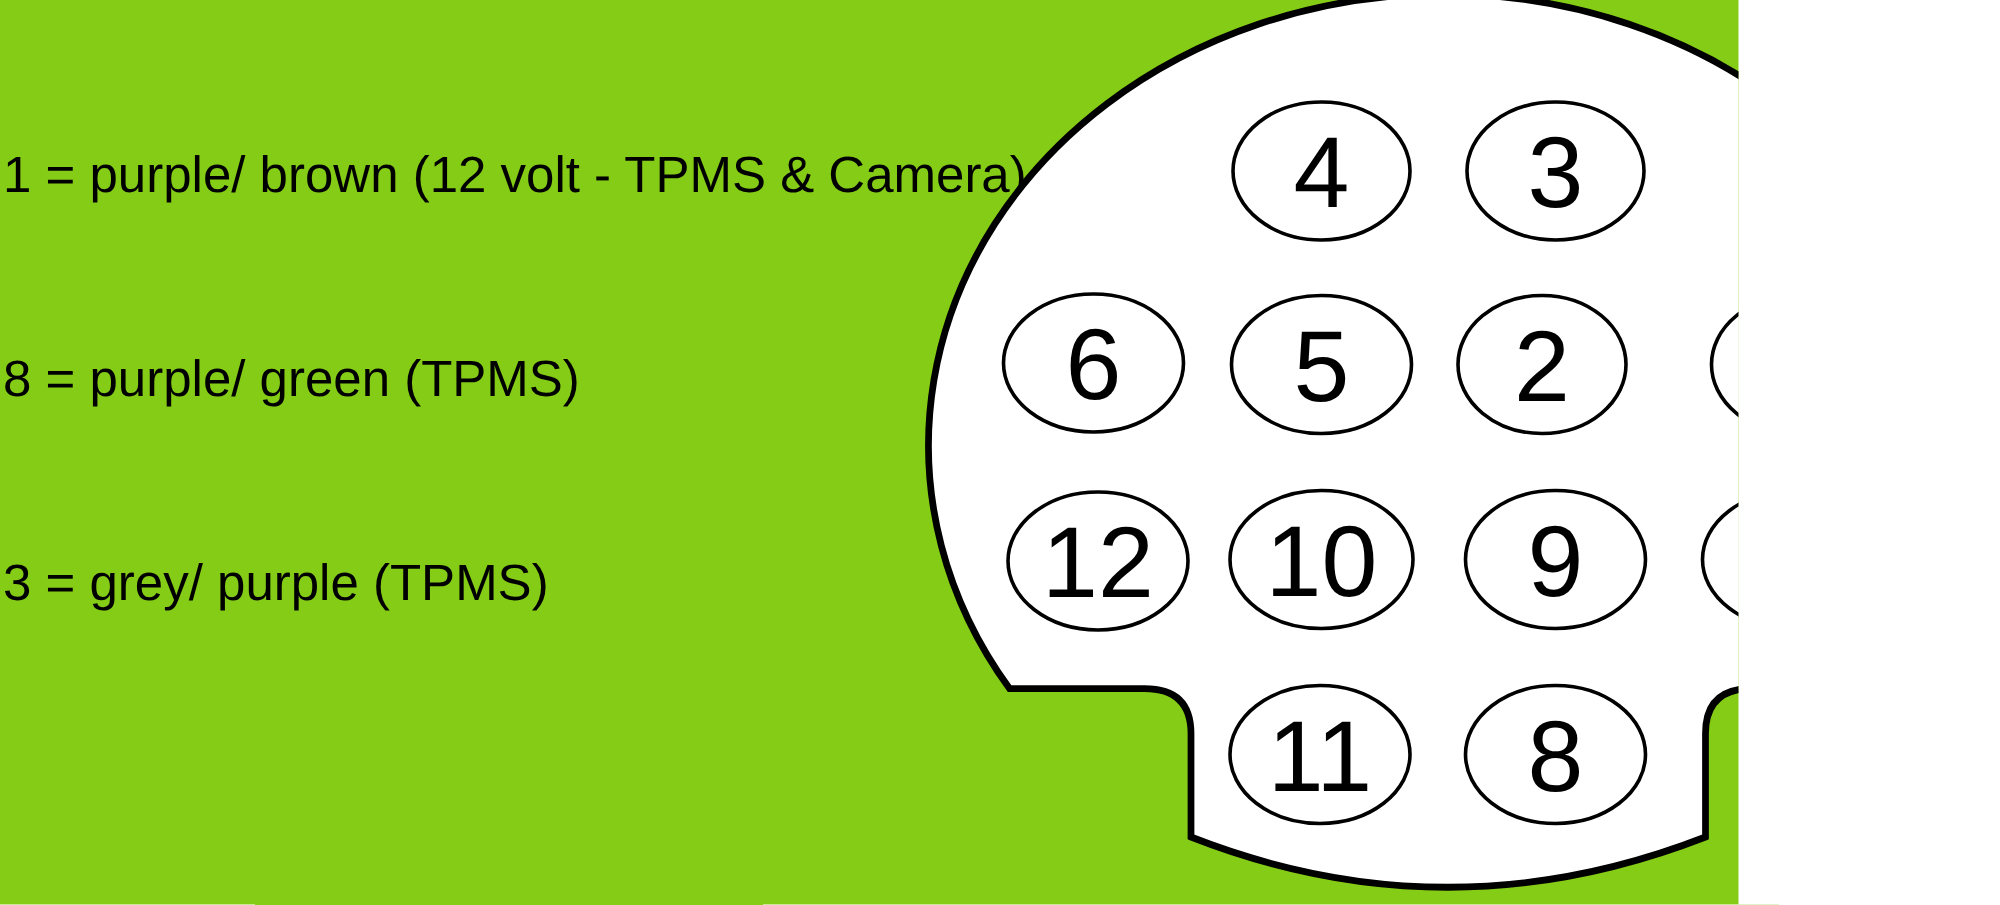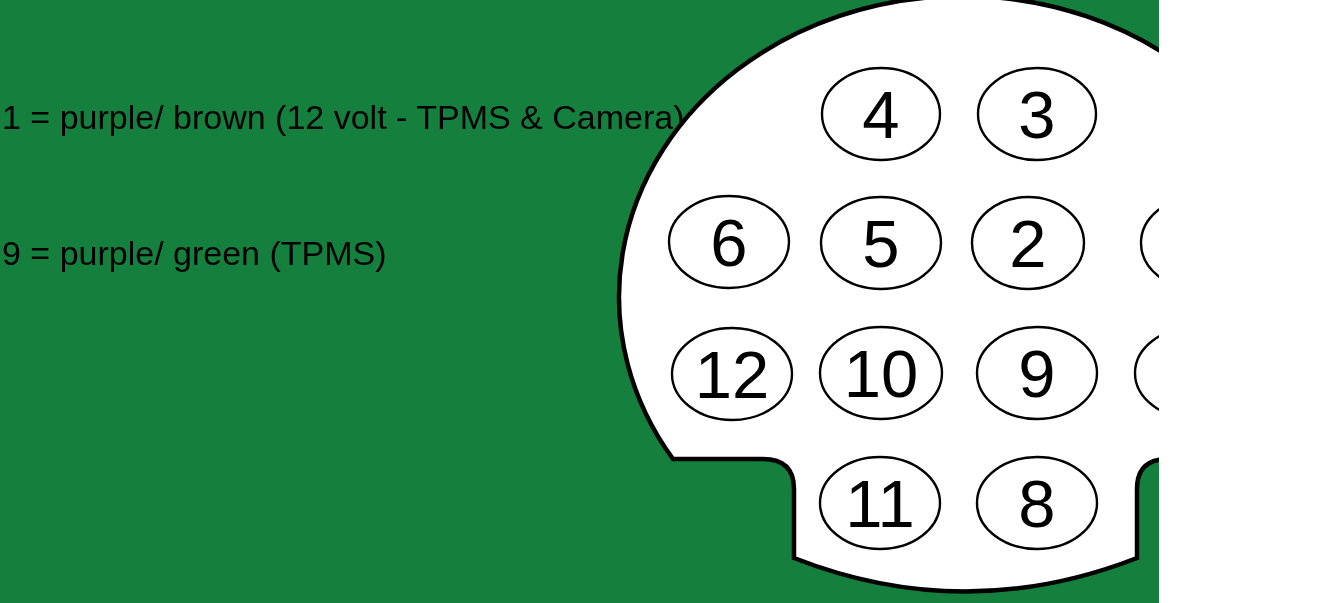--- a/index.html
+++ b/index.html
@@ -4,21 +4,21 @@
 <style>
   html, body {
     margin: 0;
     padding: 0;
     background: #ffffff;
   }
   .stage {
     position: relative;
     width: 1159px;
     height: 603px;
-    background: #15803d;
+    background: #84cc16;
     overflow: hidden;
     font-family: "Liberation Sans", sans-serif;
     color: #000000;
   }
   .legend {
     position: absolute;
     left: 2px;
     top: 4px;
     font-size: 34px;
     line-height: 45.4px;
@@ -51,21 +51,22 @@
     stroke-linejoin: miter;
   }
 </style>
 </head>
 <body>
 
 <div class="stage">
 
   <div class="legend">
     <div class="legend-line">1 = purple/ brown (12 volt - TPMS &amp; Camera)</div>
-    <div class="legend-line">9 = purple/ green (TPMS)</div>
+    <div class="legend-line">8 = purple/ green (TPMS)</div>
+    <div class="legend-line">3 = grey/ purple (TPMS)</div>
     
     
     
     
     
     
     
     
   </div>
 

